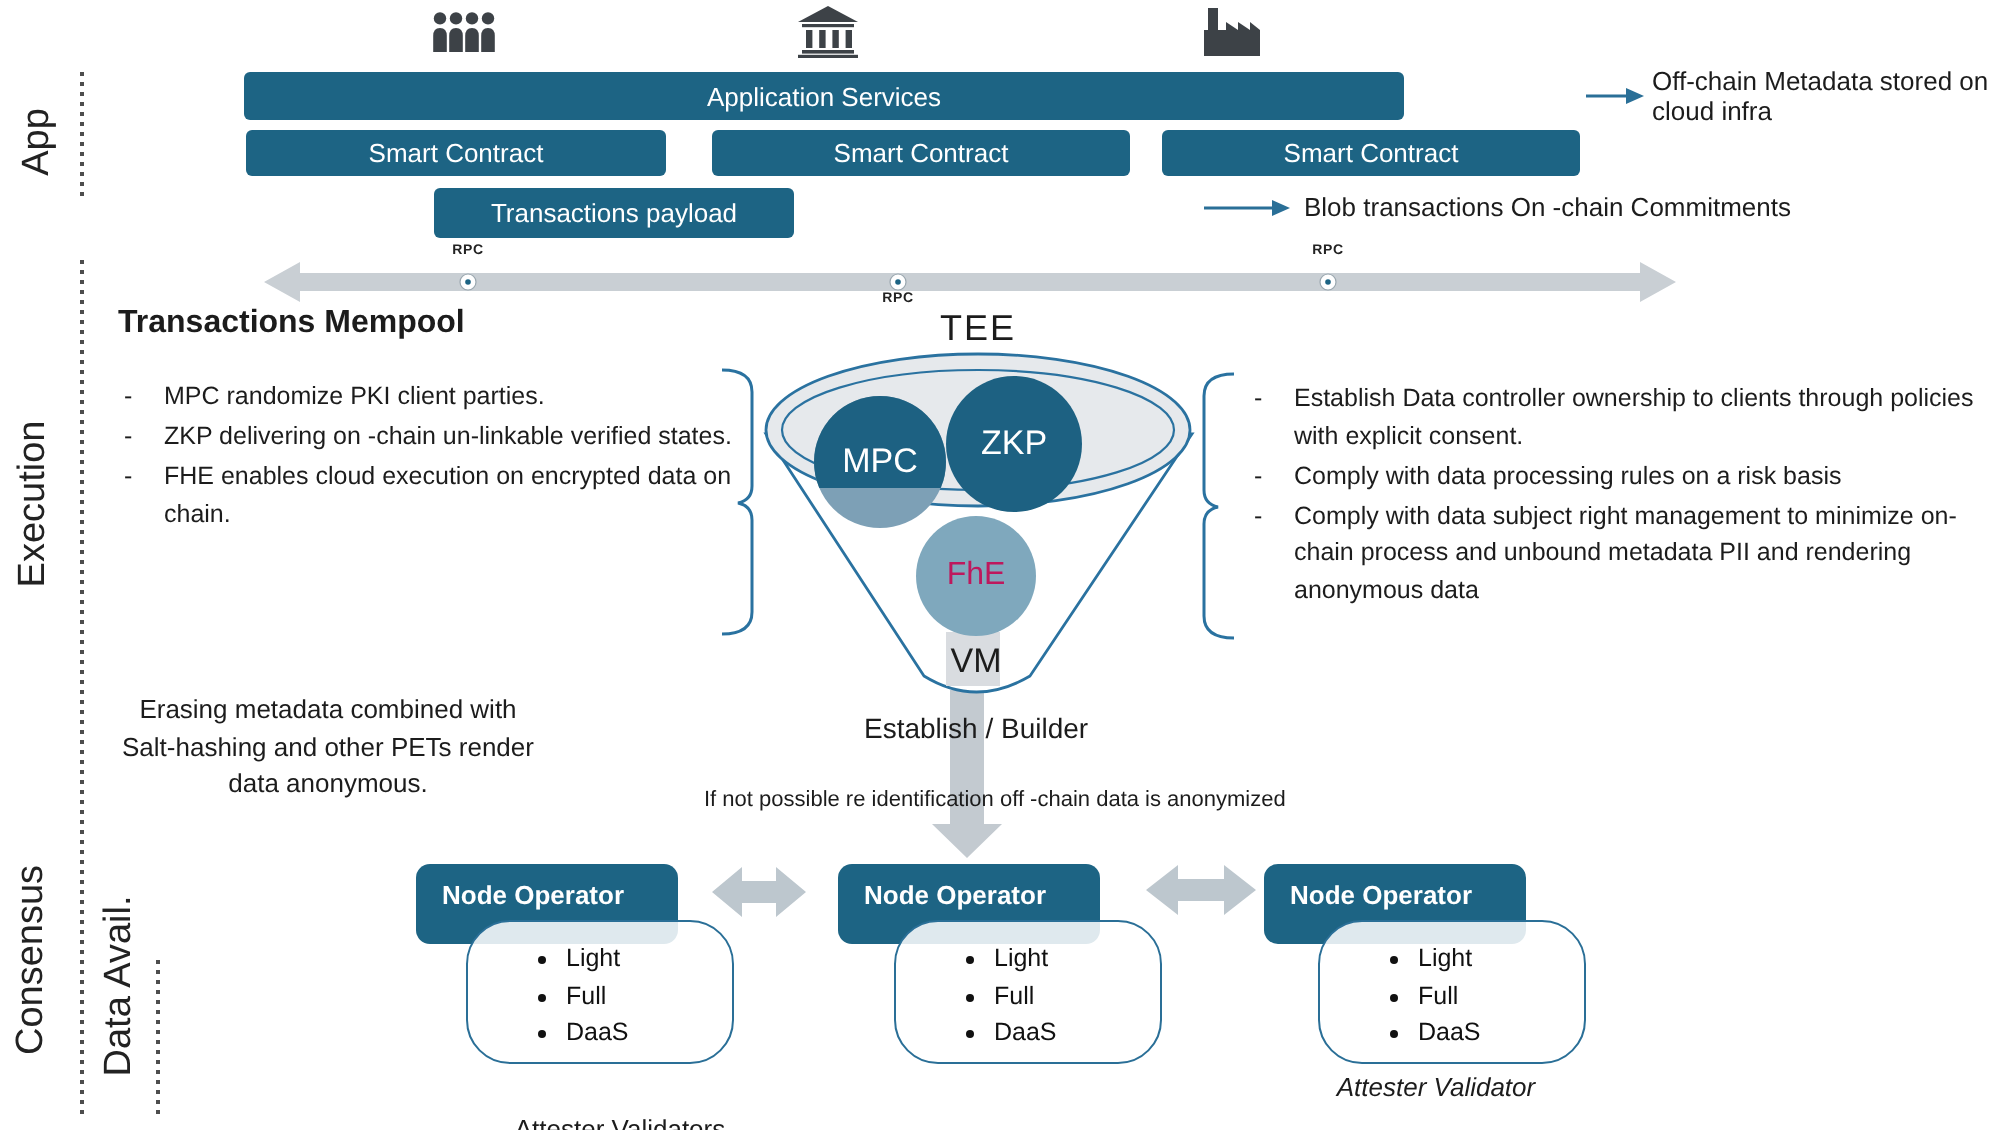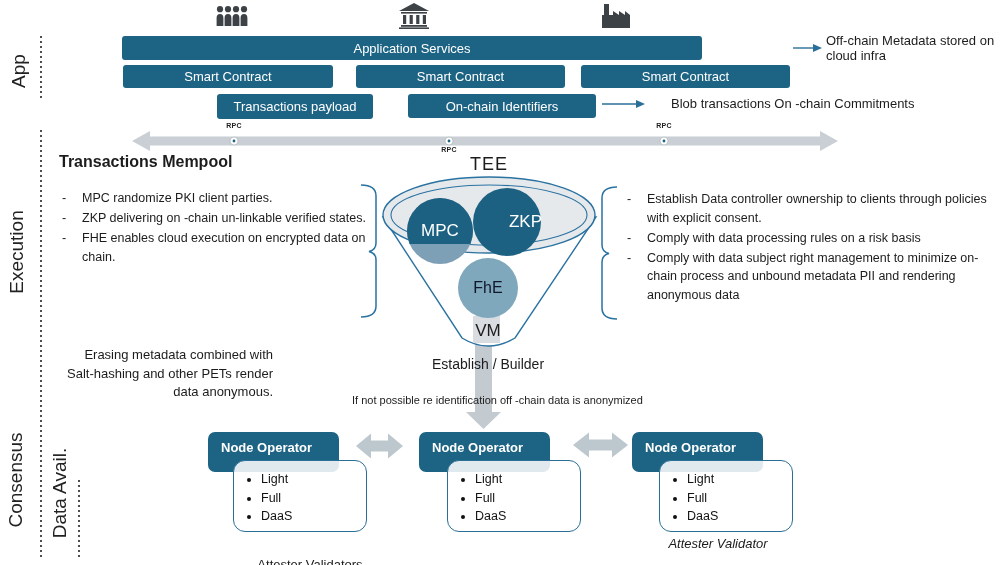--- a/index.html
+++ b/index.html
@@ -18,21 +18,21 @@
   
   .blist{position:absolute;font-size:12.5px;line-height:18.5px;color:#1c1c1c;}
   .blist .bi{display:grid;grid-template-columns:20px 1fr;margin-bottom:1.5px;}
   .blist .bi::before{content:"-";}
   
   .ftxt{position:absolute;text-align:center;}
   
   .node-head{position:absolute;background:#1d6484;color:#fff;border-radius:7px;
              font-size:13px;font-weight:600;padding:8px 0 0 13px;box-sizing:border-box;}
   .node-body{position:absolute;background:rgba(255,255,255,0.86);border:1.5px solid #2a6f97;
-             border-radius:12px;box-sizing:border-box;}
+             border-radius:22px;box-sizing:border-box;padding-left:22px;}
   .node-body ul{margin:10px 0 0 0;padding-left:27px;font-size:12.5px;line-height:17.5px;
                 list-style:disc;color:#111;}
   .node-body li{margin-bottom:1px;}
   .caption{position:absolute;font-size:13px;text-align:center;}
   .rpc{position:absolute;font-size:7px;font-weight:bold;letter-spacing:.3px;width:24px;
        text-align:center;color:#222;}
   .note{position:absolute;font-size:13px;line-height:15px;}
 </style>
 </head>
 <body>
@@ -115,36 +115,35 @@
   <div class="vlabel" style="left:-39px;top:469px;width:110px;height:22px;">Consensus</div>
   <div class="vlabel" style="left:10px;top:482px;width:100px;height:22px;">Data Avail.</div>
   <div class="dash" style="left:40px;top:36px;height:63px;"></div>
   <div class="dash" style="left:40px;top:130px;height:428px;"></div>
   <div class="dash" style="left:78px;top:480px;height:78px;"></div>
 
   <div class="bar" style="left:122px;top:36px;width:580px;height:24px;">Application Services</div>
   <div class="bar" style="left:123px;top:65px;width:210px;height:23px;">Smart Contract</div>
   <div class="bar" style="left:356px;top:65px;width:209px;height:23px;">Smart Contract</div>
   <div class="bar" style="left:581px;top:65px;width:209px;height:23px;">Smart Contract</div>
-  <div class="bar" style="left:217px;top:94px;width:156px;height:25px;">Transactions payload</div>
-  <div class="bar" style="left:408px;top:94px;width:188px;height:24px;">On-chain Identifiers</div>
+  <div class="bar" style="left:217px;top:94px;width:180px;height:25px;">Transactions payload</div>
 
   <div class="note" style="left:826px;top:33px;width:180px;">Off-chain Metadata stored on cloud infra</div>
-  <div class="note" style="left:652px;top:96px;width:320px;white-space:nowrap;margin-left:19px;">Blob transactions On -chain Commitments</div>
+  <div class="note" style="left:652px;top:96px;width:320px;white-space:nowrap;">Blob transactions On -chain Commitments</div>
 
   <div class="rpc" style="left:222px;top:122px;">RPC</div>
   <div class="rpc" style="left:437px;top:146px;">RPC</div>
   <div class="rpc" style="left:652px;top:122px;">RPC</div>
 
   <div class="abs" style="left:59px;top:153px;font-size:16px;font-weight:bold;">Transactions Mempool</div>
 
   <div class="ftxt" style="left:449px;top:154px;width:80px;font-size:18px;letter-spacing:1px;">TEE</div>
   <div class="ftxt" style="left:405px;top:221px;width:70px;font-size:17px;color:#fff;">MPC</div>
-  <div class="ftxt" style="left:472px;top:212px;width:70px;font-size:17px;color:#fff;text-align:right;">ZKP</div>
-  <div class="ftxt" style="left:453px;top:279px;width:70px;font-size:16px;color:#0f172a;">FhE</div>
+  <div class="ftxt" style="left:472px;top:212px;width:70px;font-size:17px;color:#fff;">ZKP</div>
+  <div class="ftxt" style="left:453px;top:279px;width:70px;font-size:16px;color:#be185d;">FhE</div>
   <div class="ftxt" style="left:453px;top:321px;width:70px;font-size:17px;color:#1c1c1c;">VM</div>
 
   <div class="blist" style="left:62px;top:189px;width:310px;">
     <div class="bi">
         <span>MPC randomize PKI client parties.</span>
       </div>
     <div class="bi">
         <span>ZKP delivering on -chain un-linkable verified states.</span>
       </div>
     <div class="bi">
@@ -156,21 +155,21 @@
         <span>Establish Data controller ownership to clients through policies with explicit consent.</span>
       </div>
     <div class="bi">
         <span>Comply with data processing rules on a risk basis</span>
       </div>
     <div class="bi">
         <span>Comply with data subject right management to minimize on-chain process and unbound metadata PII and rendering anonymous data</span>
       </div>
   </div>
 
-  <div class="abs" style="left:55px;top:346px;width:218px;font-size:13px;line-height:18.5px;text-align:right;">Erasing metadata combined with Salt-hashing and other PETs render data anonymous.</div>
+  <div class="abs" style="left:55px;top:346px;width:218px;font-size:13px;line-height:18.5px;text-align:center;">Erasing metadata combined with Salt-hashing and other PETs render data anonymous.</div>
 
   <div class="abs" style="left:432px;top:356px;font-size:14px;">Establish / Builder</div>
   <div class="abs" style="left:352px;top:394px;font-size:11px;white-space:nowrap;">If not possible re identification off -chain data is anonymized</div>
 
   <div class="node-head" style="left:208px;top:432px;width:131px;height:40px;">Node Operator</div>
   <div class="node-body" style="left:233px;top:460px;width:134px;height:72px;">
     <ul>
       <li>Light</li>
       <li>Full</li>
       <li>DaaS</li>

